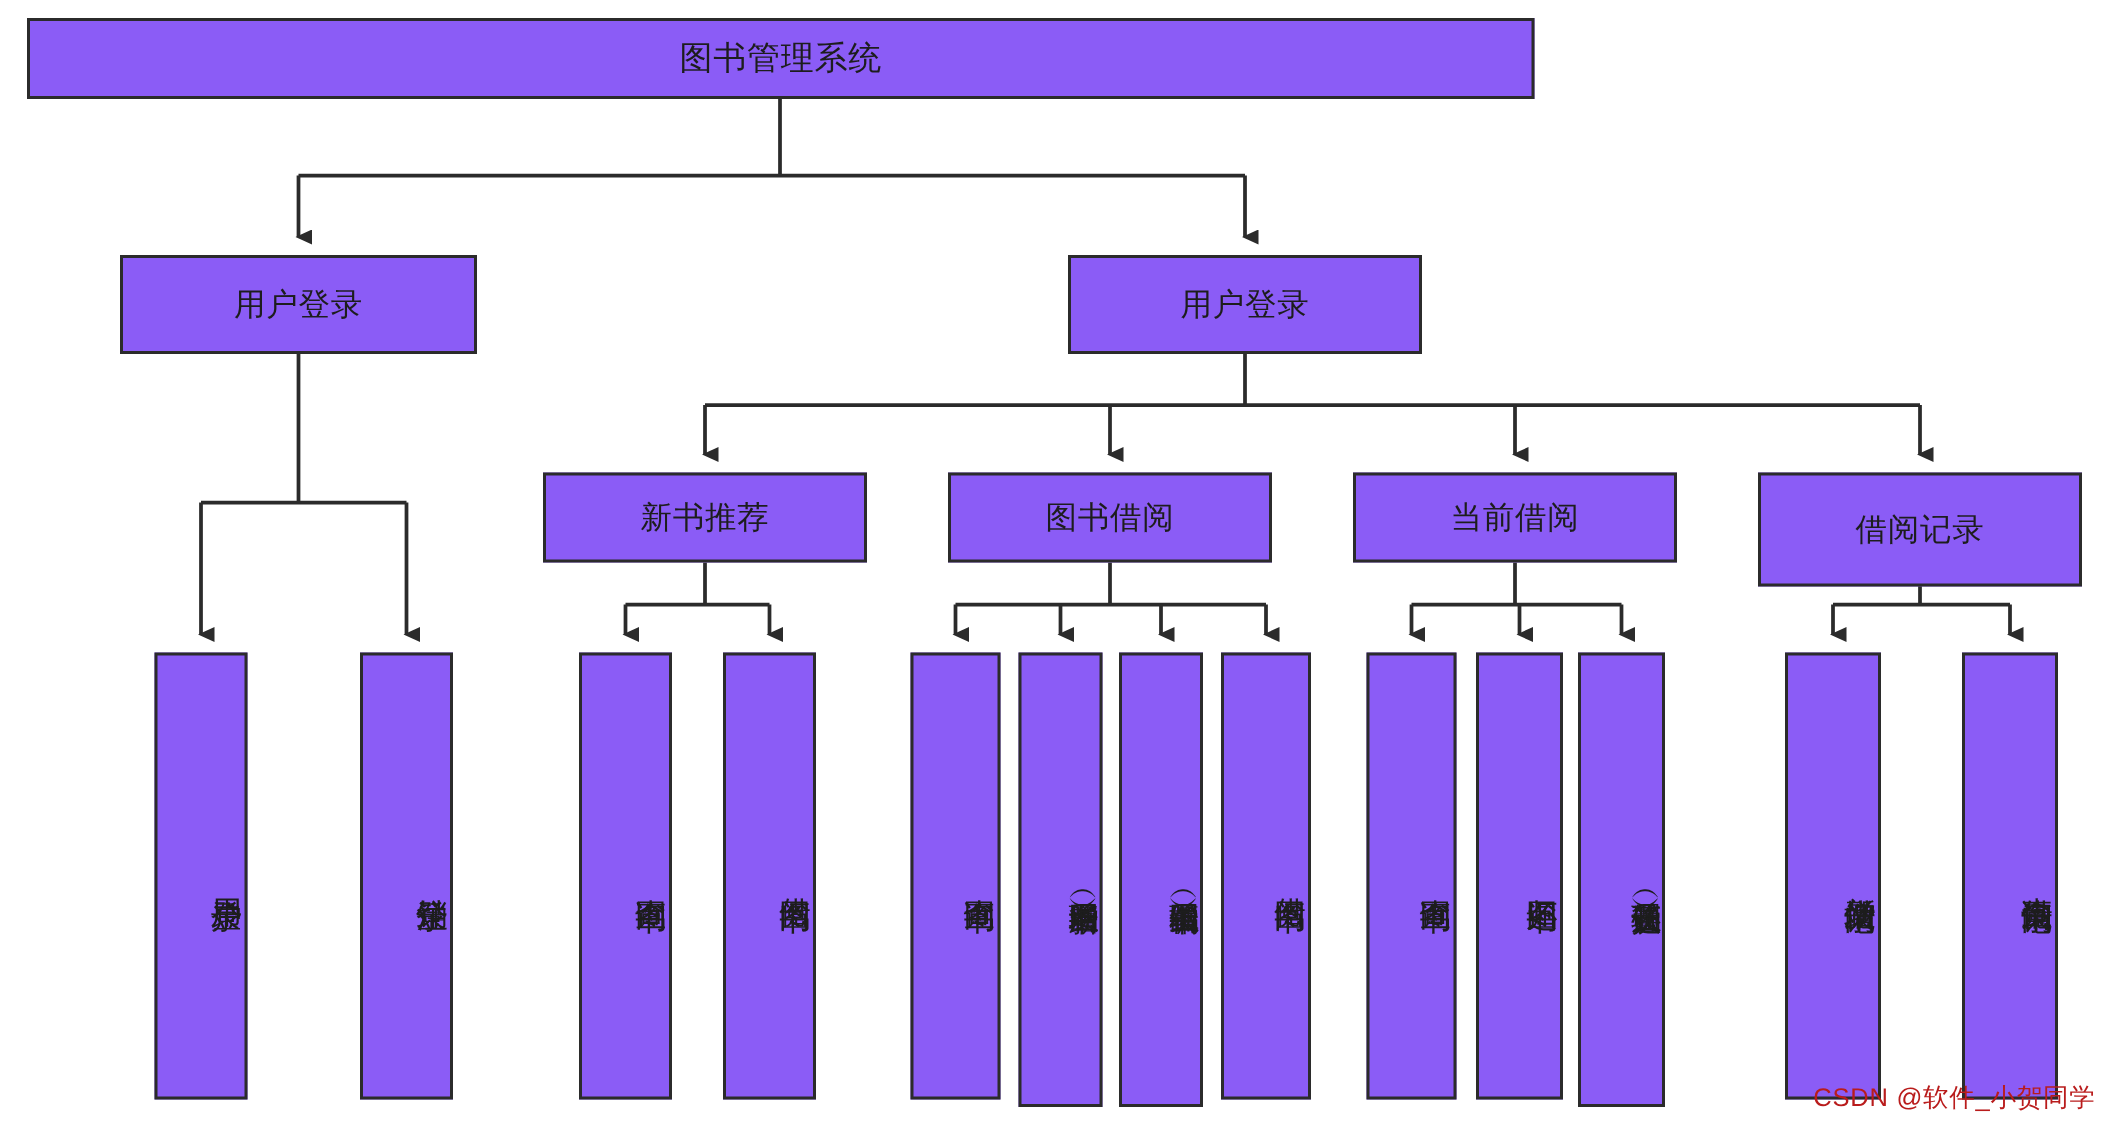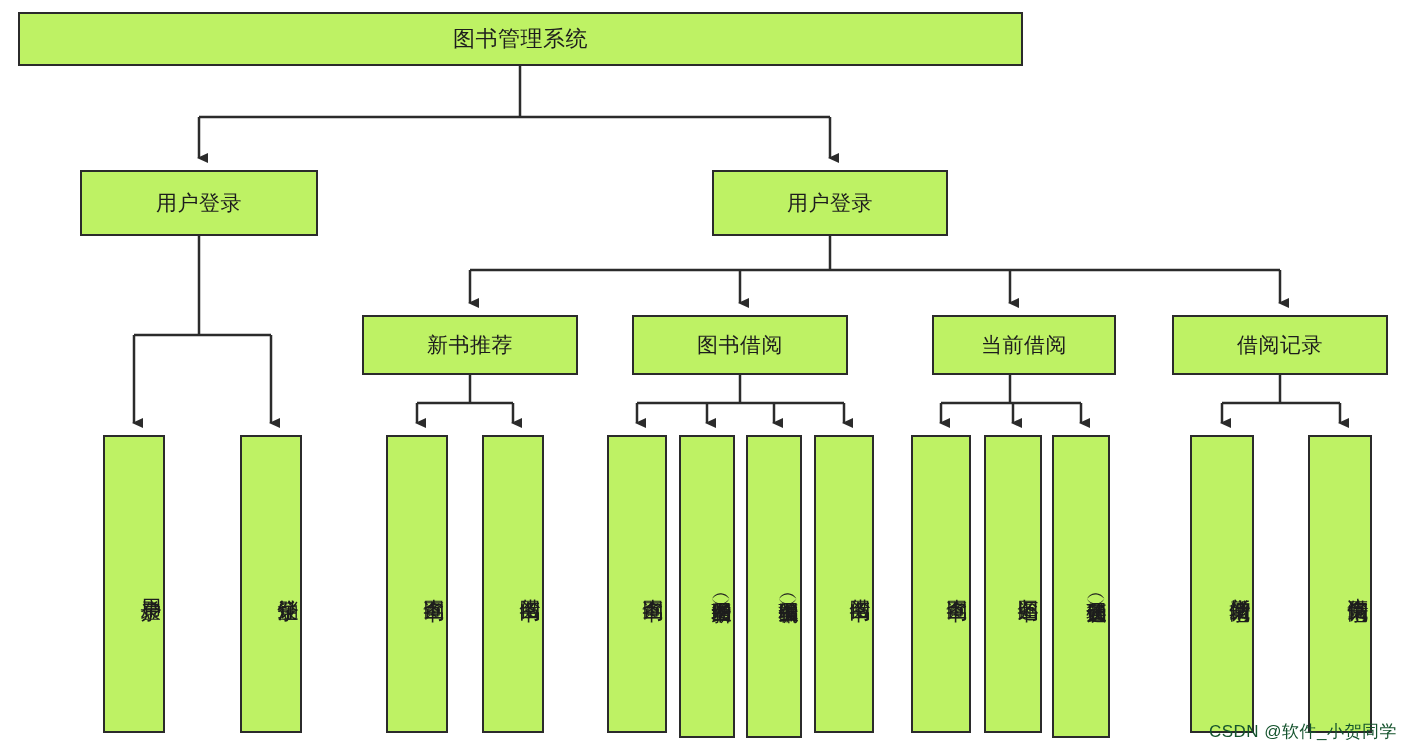--- a/index.html
+++ b/index.html
@@ -18,21 +18,21 @@
   #canvas {
     position: absolute;
     left: 0; top: 0;
     width: 1405px;
     height: 747px;
   }
   .node {
     position: absolute;
     box-sizing: border-box;
     border: 2.5px solid #2b2b2b;
-    background: #bef264;
+    background: #8b5cf6;
     display: flex;
     align-items: center;
     justify-content: center;
     line-height: 1.18;
     color: #1d1d1d;
     font-family: Liberation Serif, serif;
   }
   .node.h {
     font-size: 21px;
     letter-spacing: 0.5px;
@@ -72,21 +72,21 @@
     fill: none;
   }
   .arrowhead {
     fill: #2b2b2b;
   }
   #watermark {
     position: absolute;
     right: 8px;
     bottom: 4px;
     font-size: 17px;
-    color: #14532d;
+    color: #b91c1c;
     white-space: nowrap;
     letter-spacing: 0.5px;
   }
 </style>
 </head>
 <body>
 
 <div id="canvas">
 
   <svg class="links" viewBox="0 0 1405 747">
@@ -148,24 +148,24 @@
   <div class="node h" style="left:712px; top:170px; width:236px; height:66px;">
     <span>用户登录</span>
   </div>
 
   <div class="node h" style="left:632px; top:315px; width:216px; height:60px;">
     <span>图书借阅</span>
   </div>
   <div class="node h" style="left:362px; top:315px; width:216px; height:60px;">
     <span>新书推荐</span>
   </div>
-  <div class="node h" style="left:932px; top:315px; width:184px; height:60px;">
+  <div class="node h" style="left:902px; top:315px; width:216px; height:60px;">
     <span>当前借阅</span>
   </div>
-  <div class="node h" style="left:1172px; top:315px; width:216px; height:60px;">
+  <div class="node h" style="left:1172px; top:315px; width:216px; height:76px;">
     <span>借阅记录</span>
   </div>
 
   <div class="node v" style="left:103px; top:435px; width:62px; height:298px;">
     <span class="vtext">用户登录</span>
   </div>
   <div class="node v" style="left:240px; top:435px; width:62px; height:298px;">
     <span class="vtext">注销登录</span>
   </div>
 

